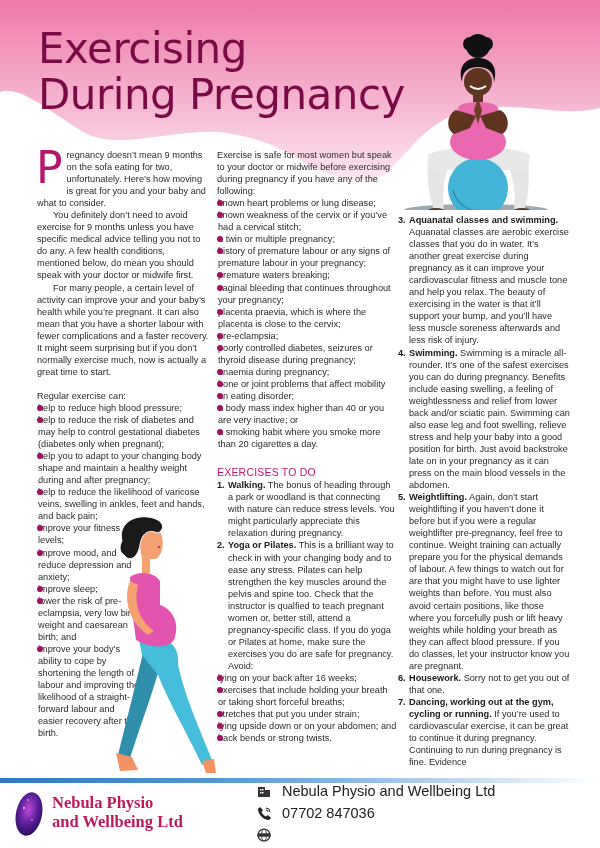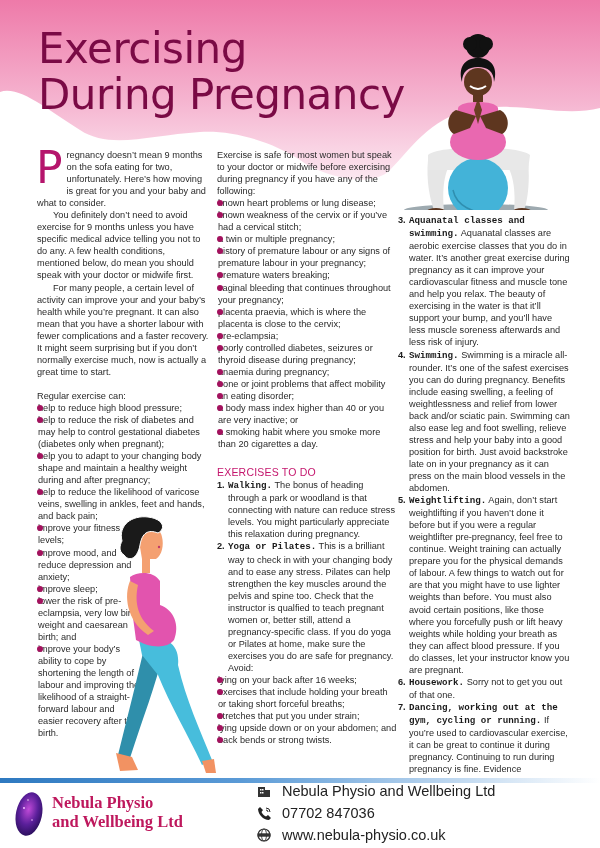--- a/index.html
+++ b/index.html
@@ -28,21 +28,21 @@
   ul.bul li { position: relative; padding-left: 1px; }
   ul.bul li::before { content: ""; position: absolute; left: 0; top: 3px; width: 6px; height: 6px;
                       border-radius: 50%; background: #a3125e; }
   .col1 ul.bul li.narrow { width: 105px; }
 
   .section-head { color: #c4166d; font-weight: normal; font-size: 10.5px; margin-top: 16px; margin-bottom: 1px; letter-spacing: 0.2px; }
 
   ol.num { list-style: none; }
   ol.num > li { position: relative; padding-left: 11px; }
   ol.num > li .n { position: absolute; left: 0; top: 0; font-weight: bold; color: #1a1a1a; }
-  ol.num > li b { font-weight: bold; color: #1a1a1a; font-family: Liberation Mono, monospace; }
+  ol.num > li b { font-weight: bold; color: #1a1a1a; }
 
   .illus { position: absolute; }
   .illus-ball { left: 398px; top: 20px; width: 200px; height: 190px; }
   .illus-walk { left: 108px; top: 515px; width: 108px; height: 262px; }
 
   .footer-band { position: absolute; left: 0; top: 778px; width: 600px; height: 5px;
                  background: linear-gradient(90deg, #2e79c0 0%, #5a9ad6 40%, #bcd6ef 75%, #ffffff 100%); }
   .logo { position: absolute; left: 14px; top: 790px; width: 30px; height: 48px; }
   .brand { position: absolute; left: 52px; top: 793px; font-family: "Liberation Serif", serif; font-weight: bold;
            font-size: 16.5px; line-height: 19px; color: #be185d; }
@@ -254,15 +254,14 @@
     <span>07702 847036</span>
   </div>
   <div class="contact">
     <span class="ic">
       <svg width="14" height="14" viewBox="0 0 14 14">
           <circle cx="7" cy="7" r="6" fill="none" stroke="#333" stroke-width="1.2"></circle>
           <rect x="0.5" y="5.3" width="13" height="3.4" fill="#333"></rect>
           <ellipse cx="7" cy="7" rx="2.5" ry="6" fill="none" stroke="#333" stroke-width="0.9"></ellipse>
         </svg>
     </span>
-    <span>www.nebula-physio.co.uk</span>
   </div>
 </div>
 
 </body></html>

